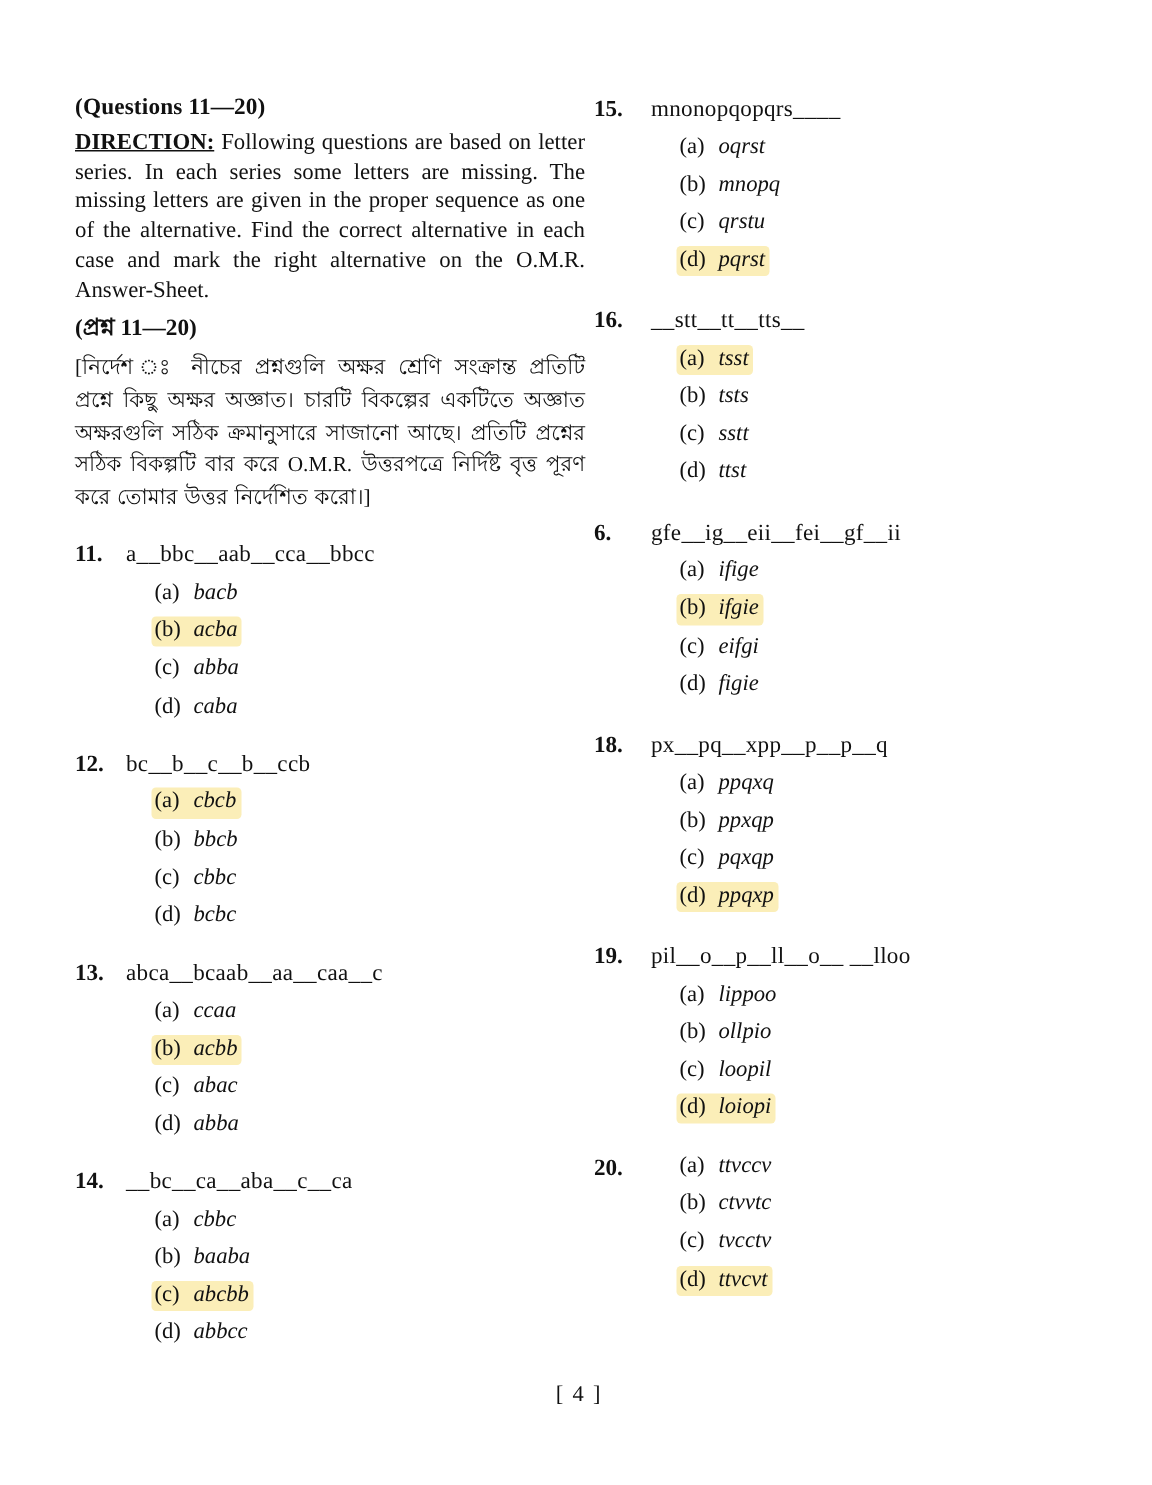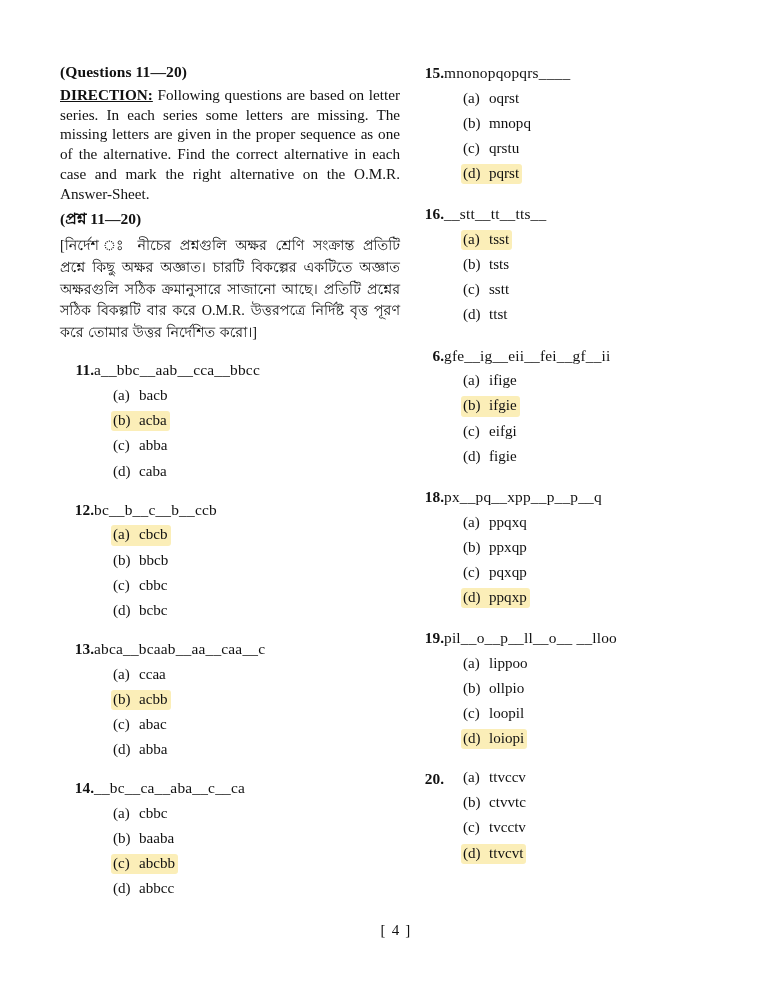--- a/index.html
+++ b/index.html
@@ -11,21 +11,21 @@
     width: 768px;
     height: 990px;
     position: relative;
     font-family: "Liberation Serif", "DejaVu Serif", serif;
     color: #111111;
     overflow: hidden;
   }
 
   .page {
     position: absolute;
-    left: 12px; top: 0;
+    left: 2px; top: 0;
     width: 724px;
     height: 990px;
     box-sizing: border-box;
     padding: 62px 62px 0 48px;
   }
 
   .columns {
     display: flex;
     flex-direction: row;
     align-items: flex-start;
@@ -96,21 +96,21 @@
     margin-bottom: 17px;
   }
   .qitem:last-child { margin-bottom: 0; }
 
   .qnum {
     font-weight: bold;
     font-size: 15.4px;
     line-height: 1.42;
     width: 34px;
     flex: 0 0 34px;
-    text-align: right;
+    text-align: left;
   }
   .qbody {
     flex: 1 1 auto;
   }
   .qstem {
     font-size: 15.4px;
     line-height: 1.42;
     margin-bottom: 5px;
     white-space: pre-wrap;
     letter-spacing: 0.2px;
@@ -136,20 +136,21 @@
   .opt:last-child { margin-bottom: 0; }
   .opt.hl {
     background: #fbeeb8;
   }
   .opt-letter {
     width: 26px;
     flex: 0 0 26px;
   }
   .opt-text {
     white-space: pre;
+    font-style: italic;
   }
 
   
   .col-right .qitem { margin-bottom: 19px; }
   .col-right .qnum { width: 38px; flex: 0 0 38px; }
 
   .footer {
     position: absolute;
     left: 0;
     top: 922px;

